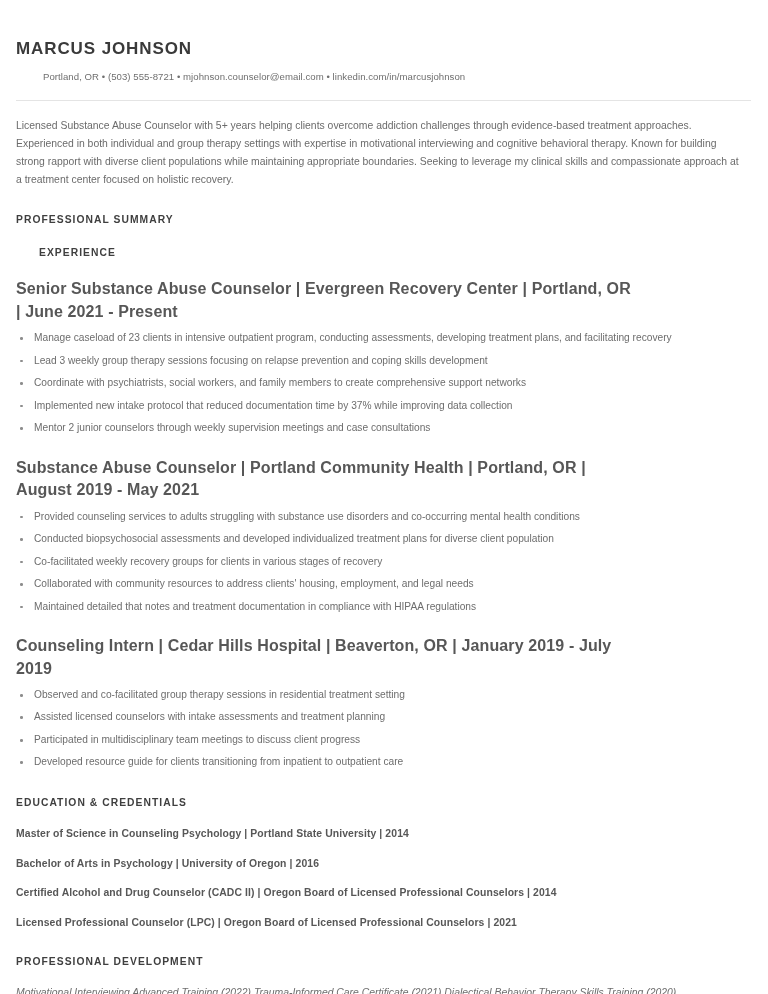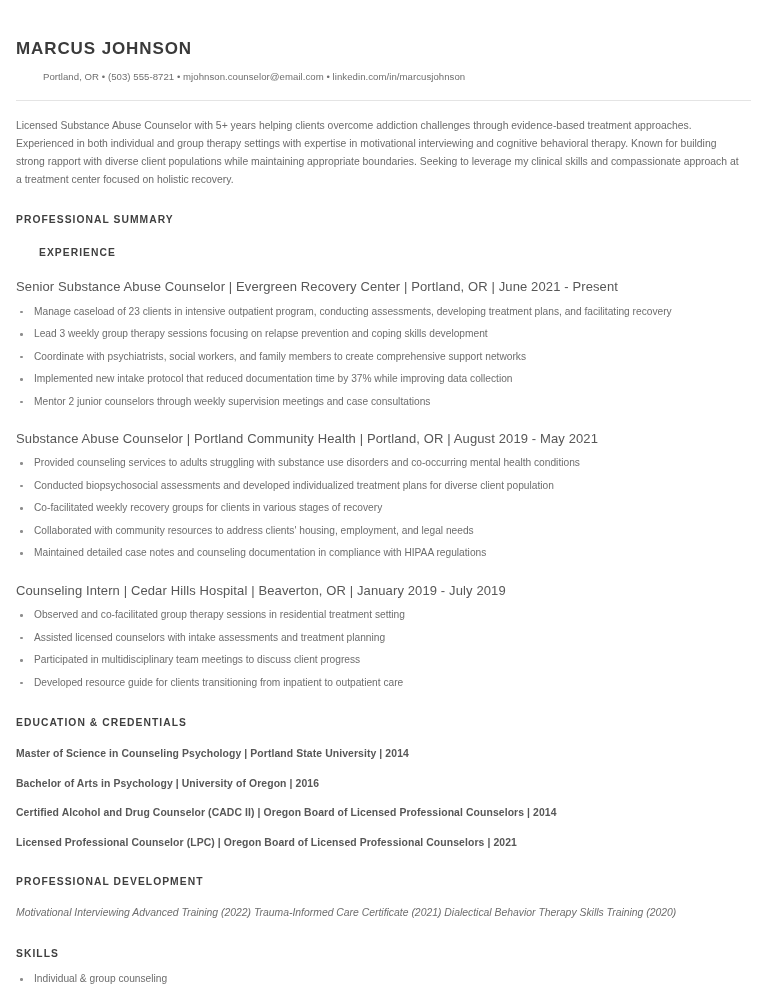--- a/index.html
+++ b/index.html
@@ -56,22 +56,22 @@
     color: #3f3f3f;
     letter-spacing: 1.05px;
     margin-top: 26px;
     margin-bottom: 0;
   }
   .section-title.tight {
     margin-top: 22px;
     padding-left: 23px;
   }
   .job-title {
-    font-size: 13px;
-    font-weight: normal;
+    font-size: 16px;
+    font-weight: bold;
     color: #575757;
     margin-top: 20px;
     line-height: 1.4;
     letter-spacing: 0.12px;
   }
   ul.bullets {
     list-style: none;
     margin: 7px 0 0 0;
     padding: 0;
   }
@@ -162,21 +162,21 @@
     <li>Implemented new intake protocol that reduced documentation time by 37% while improving data collection</li>
     <li>Mentor 2 junior counselors through weekly supervision meetings and case consultations</li>
   </ul>
 
   <div class="job-title">Substance Abuse Counselor | Portland Community Health | Portland, OR | August 2019 - May 2021</div>
   <ul class="bullets">
     <li>Provided counseling services to adults struggling with substance use disorders and co-occurring mental health conditions</li>
     <li>Conducted biopsychosocial assessments and developed individualized treatment plans for diverse client population</li>
     <li>Co-facilitated weekly recovery groups for clients in various stages of recovery</li>
     <li>Collaborated with community resources to address clients' housing, employment, and legal needs</li>
-    <li>Maintained detailed case notes and counseling documentation in compliance with HIPAA regulations</li>
+    <li>Maintained detailed that notes and treatment documentation in compliance with HIPAA regulations</li>
   </ul>
 
   <div class="job-title">Counseling Intern | Cedar Hills Hospital | Beaverton, OR | January 2019 - July 2019</div>
   <ul class="bullets">
     <li>Observed and co-facilitated group therapy sessions in residential treatment setting</li>
     <li>Assisted licensed counselors with intake assessments and treatment planning</li>
     <li>Participated in multidisciplinary team meetings to discuss client progress</li>
     <li>Developed resource guide for clients transitioning from inpatient to outpatient care</li>
   </ul>
 

